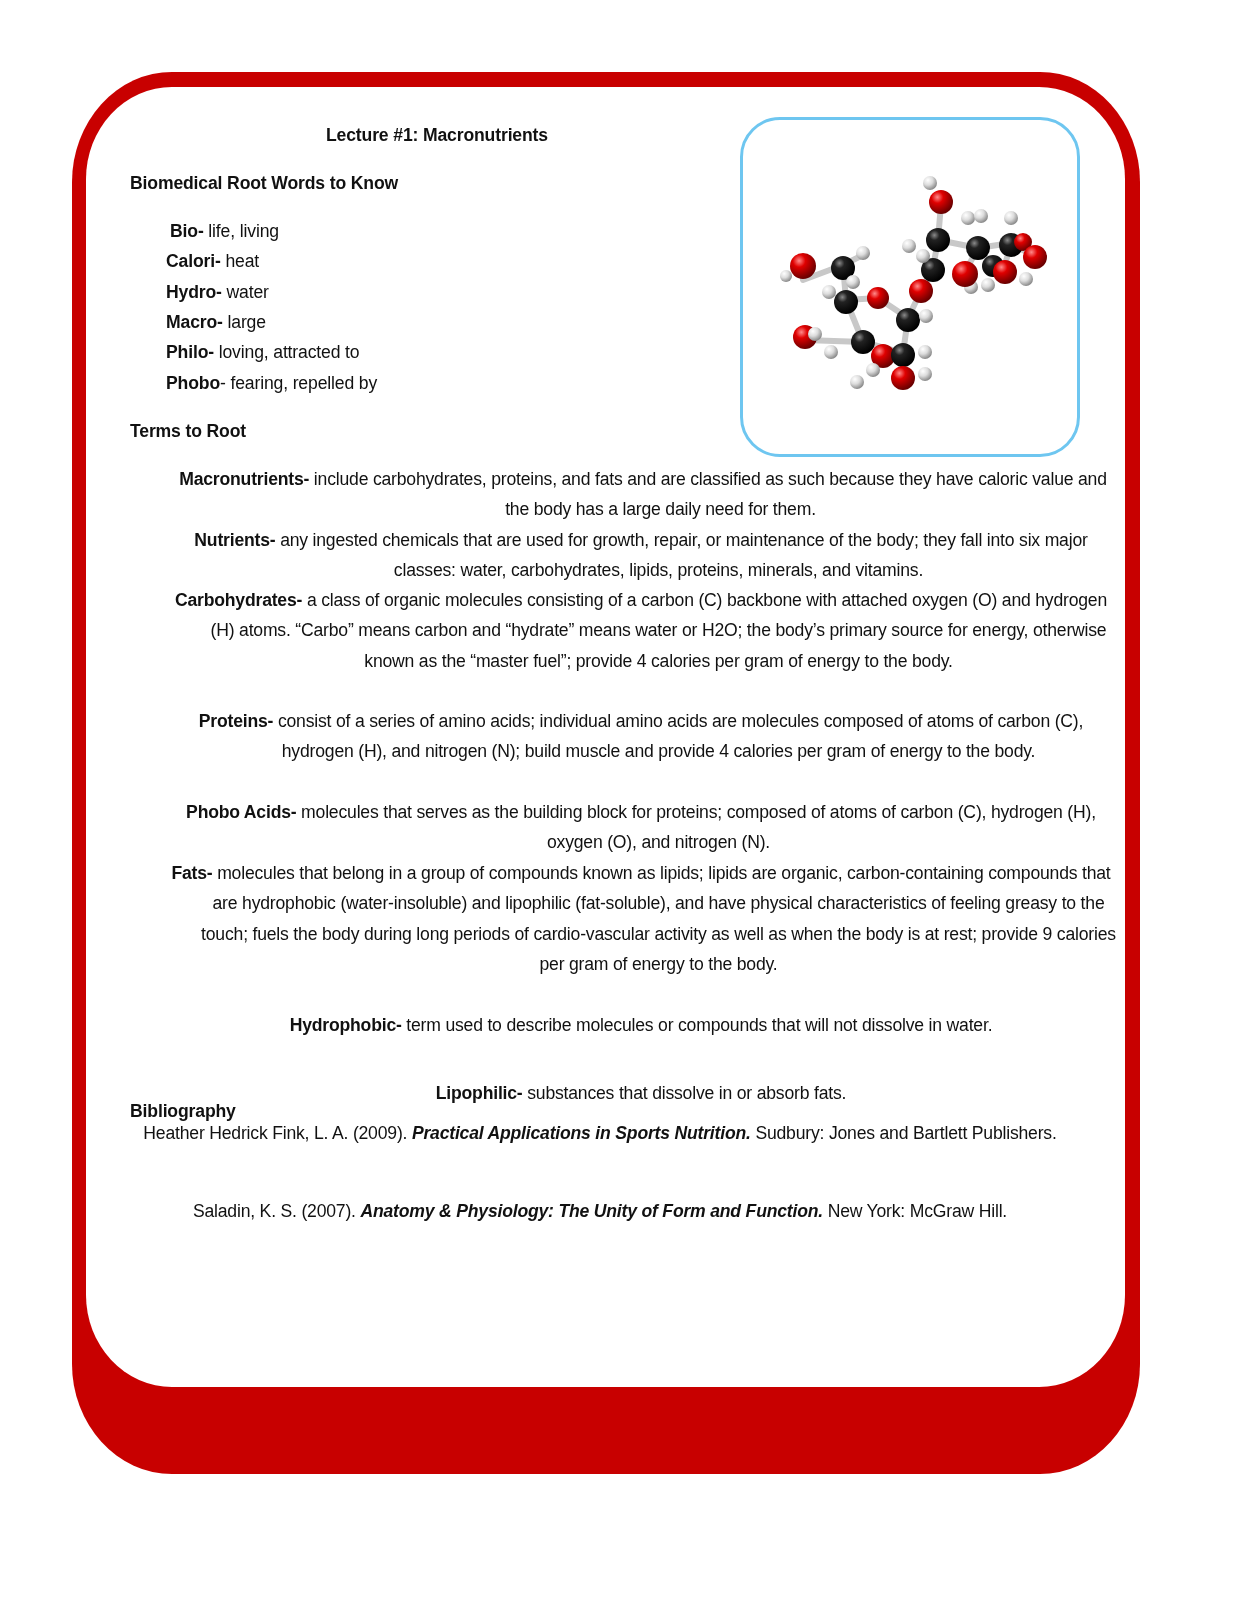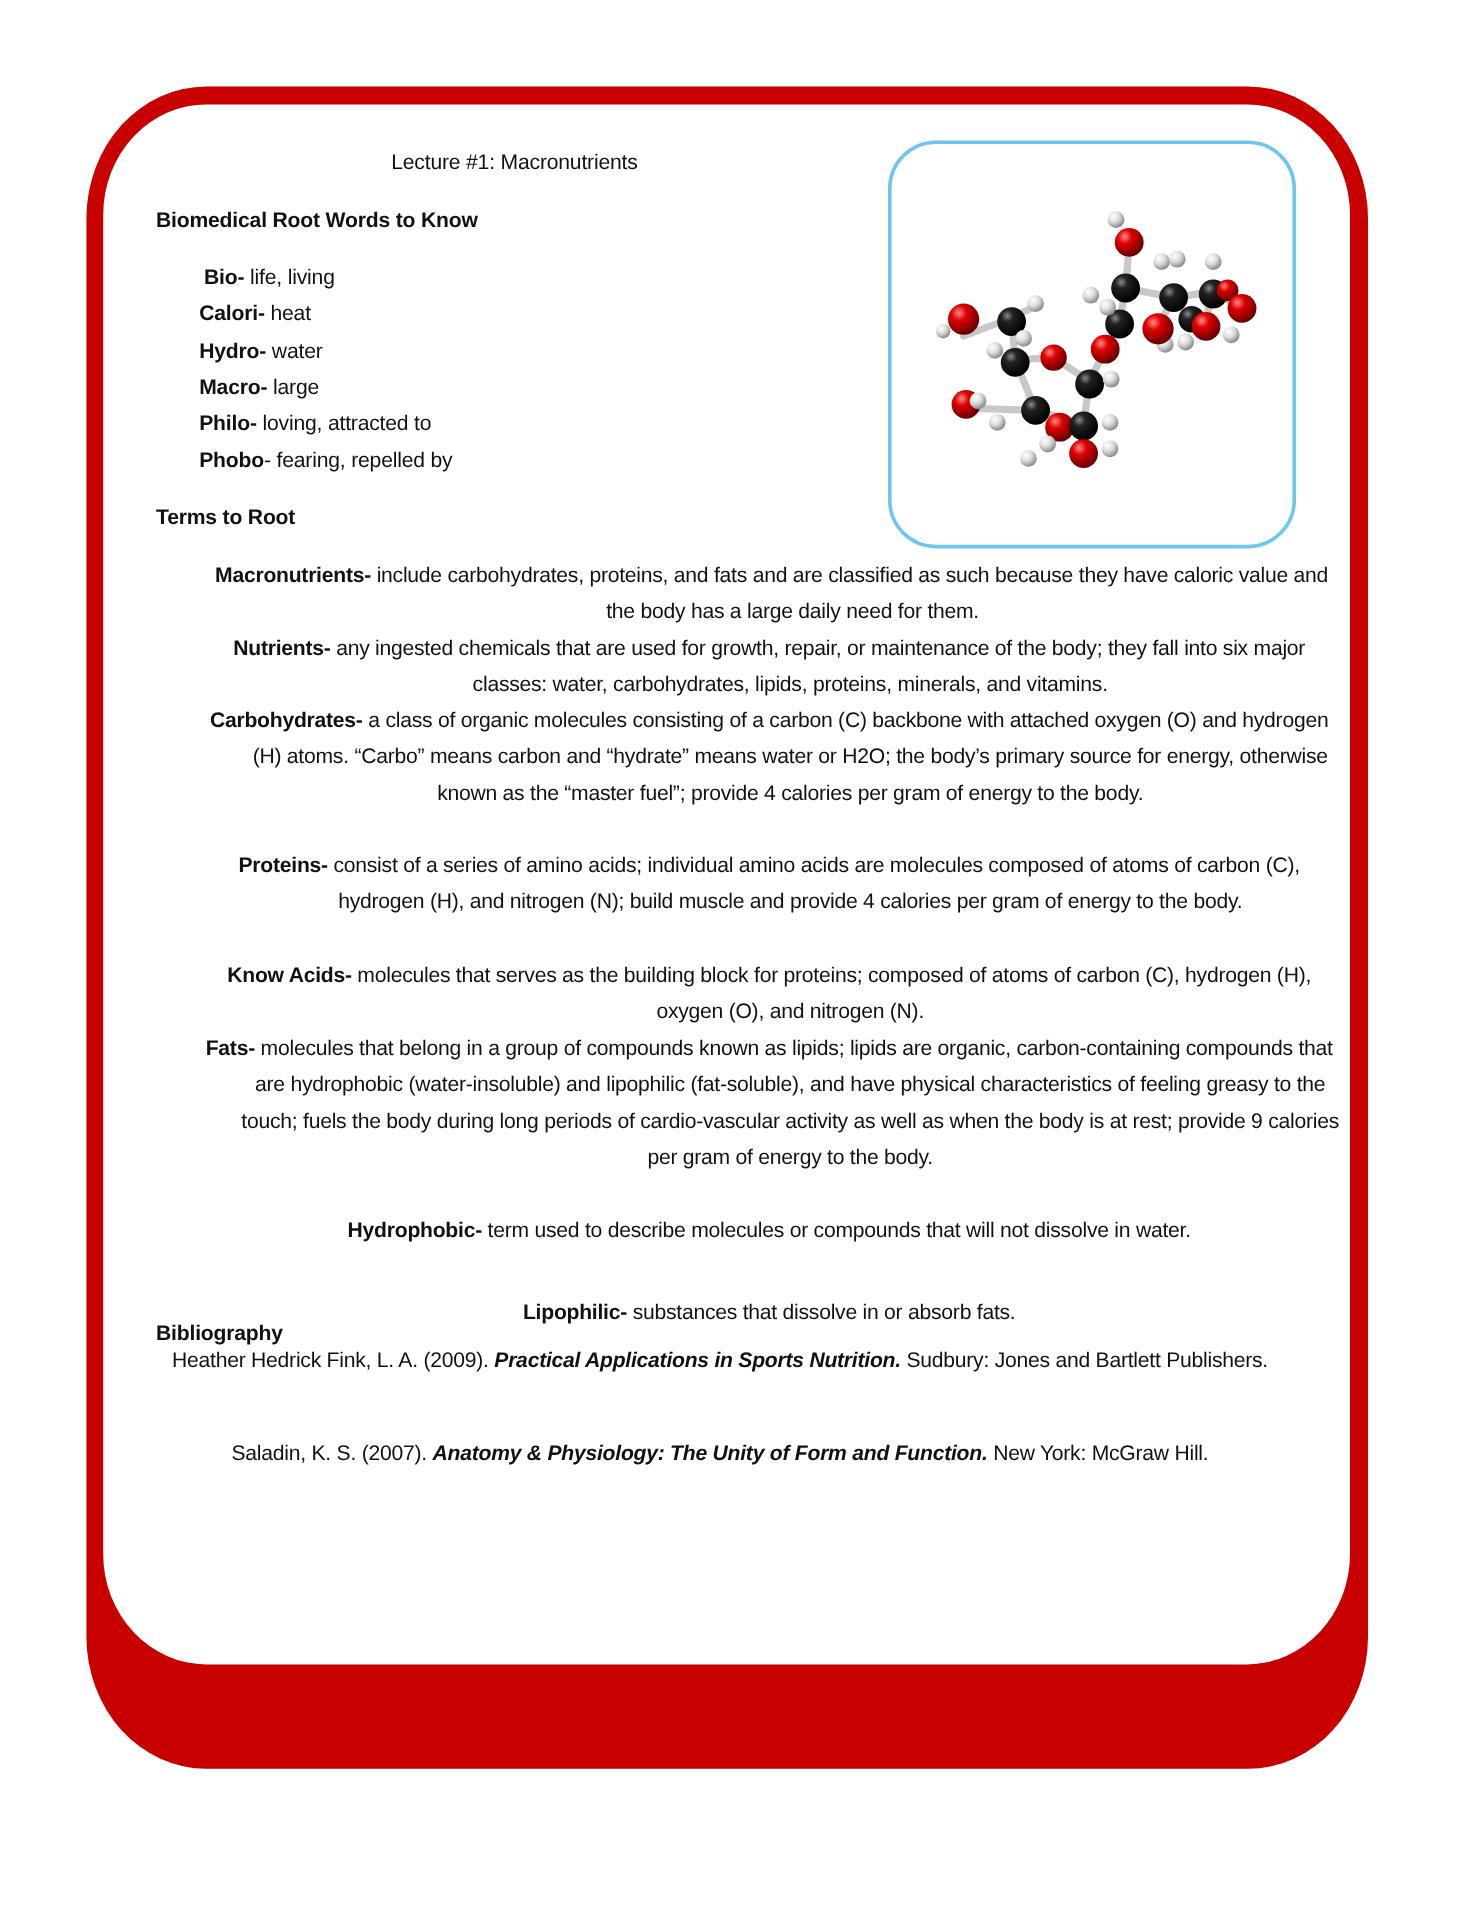--- a/index.html
+++ b/index.html
@@ -7,21 +7,21 @@
          font-family: "Liberation Sans", "DejaVu Sans", sans-serif; color: #111; }
   .frame-outer { position: absolute; left: 72px; top: 72px; width: 1068px; height: 1402px;
                  background: #c80000; border-radius: 100px / 110px; }
   .frame-inner { position: absolute; left: 86px; top: 87px; width: 1039px; height: 1300px;
                  background: #ffffff; border-radius: 86px / 92px; }
   .image-box { position: absolute; left: 740px; top: 117px; width: 334px; height: 334px;
                border: 3px solid #6ec6f0; border-radius: 40px; background: #fff; }
   .image-box svg { position: absolute; left: 0; top: 0; }
   .txt { position: absolute; font-size: 17.6px; line-height: 30.3px; white-space: nowrap; letter-spacing: -0.15px; }
   .b { font-weight: bold; }
-  .title { left: 326px; top: 120px; font-weight: normal; }
+  .title { left: 326px; top: 120px; font-weight: bold; }
   .h { left: 130px; font-weight: bold; }
   .root { left: 166px; }
   .term { position: absolute; left: 166px; width: 915px; font-size: 17.6px; line-height: 30.3px;
           padding-left: 35px; text-indent: -35px; letter-spacing: -0.2px; text-align: center; }
   .bib { position: absolute; left: 130px; width: 940px; font-size: 17.6px; line-height: 30.3px; letter-spacing: -0.2px; text-align: center; }
   .bi { font-weight: bold; font-style: italic; }
 </style>
 </head>
 <body>
 
@@ -38,21 +38,21 @@
 <div class="txt root" style="top:307px"><span class="b">Macro-</span><span> large</span></div>
 <div class="txt root" style="top:337px"><span class="b">Philo-</span><span> loving, attracted to</span></div>
 <div class="txt root" style="top:368px"><span class="b">Phobo</span><span>- fearing, repelled by</span></div>
 
 <div class="txt h" style="top:416px">Terms to Root</div>
 
 <div class="term" style="top:464px; left:170px; width:911px"><span class="b">Macronutrients-</span><span> include carbohydrates, proteins, and fats and are classified as such because they have caloric value and the body has a large daily need for them.</span></div>
 <div class="term" style="top:525px"><span class="b">Nutrients-</span><span> any ingested chemicals that are used for growth, repair, or maintenance of the body; they fall into six major classes: water, carbohydrates, lipids, proteins, minerals, and vitamins.</span></div>
 <div class="term" style="top:585px"><span class="b">Carbohydrates-</span><span> a class of organic molecules consisting of a carbon (C) backbone with attached oxygen (O) and hydrogen (H) atoms. “Carbo” means carbon and “hydrate” means water or H2O; the body’s primary source for energy, otherwise known as the “master fuel”; provide 4 calories per gram of energy to the body.</span></div>
 <div class="term" style="top:706px"><span class="b">Proteins-</span><span> consist of a series of amino acids; individual amino acids are molecules composed of atoms of carbon (C), hydrogen (H), and nitrogen (N); build muscle and provide 4 calories per gram of energy to the body.</span></div>
-<div class="term" style="top:797px"><span class="b">Know Acids-</span><span>  molecules that serves as the building block for proteins; composed of atoms of carbon (C), hydrogen (H), oxygen (O), and nitrogen (N).</span></div>
+<div class="term" style="top:797px"><span class="b">Phobo Acids-</span><span>  molecules that serves as the building block for proteins; composed of atoms of carbon (C), hydrogen (H), oxygen (O), and nitrogen (N).</span></div>
 <div class="term" style="top:858px"><span class="b">Fats-</span><span> molecules that belong in a group of compounds known as lipids; lipids are organic, carbon-containing compounds that are hydrophobic (water-insoluble) and lipophilic (fat-soluble), and have physical characteristics of feeling greasy to the touch; fuels the body during long periods of cardio-vascular activity as well as when the body is at rest; provide 9 calories per gram of energy to the body.</span></div>
 <div class="term" style="top:1010px"><span class="b">Hydrophobic-</span><span> term used to describe molecules or compounds that will not dissolve in water.</span></div>
 <div class="term" style="top:1078px"><span class="b">Lipophilic-</span><span> substances that dissolve in or absorb fats.</span></div>
 
 <div class="txt h" style="top:1096px">Bibliography</div>
 
 <div class="bib" style="top:1118px"><span>Heather Hedrick Fink, L. A. (2009). </span><span class="bi">Practical Applications in Sports Nutrition.</span><span> Sudbury: Jones and Bartlett Publishers.</span></div>
 <div class="bib" style="top:1196px"><span>Saladin, K. S. (2007). </span><span class="bi">Anatomy &amp; Physiology: The Unity of Form and Function.</span><span> New York: McGraw Hill.</span></div>
 
 <div class="image-box">

